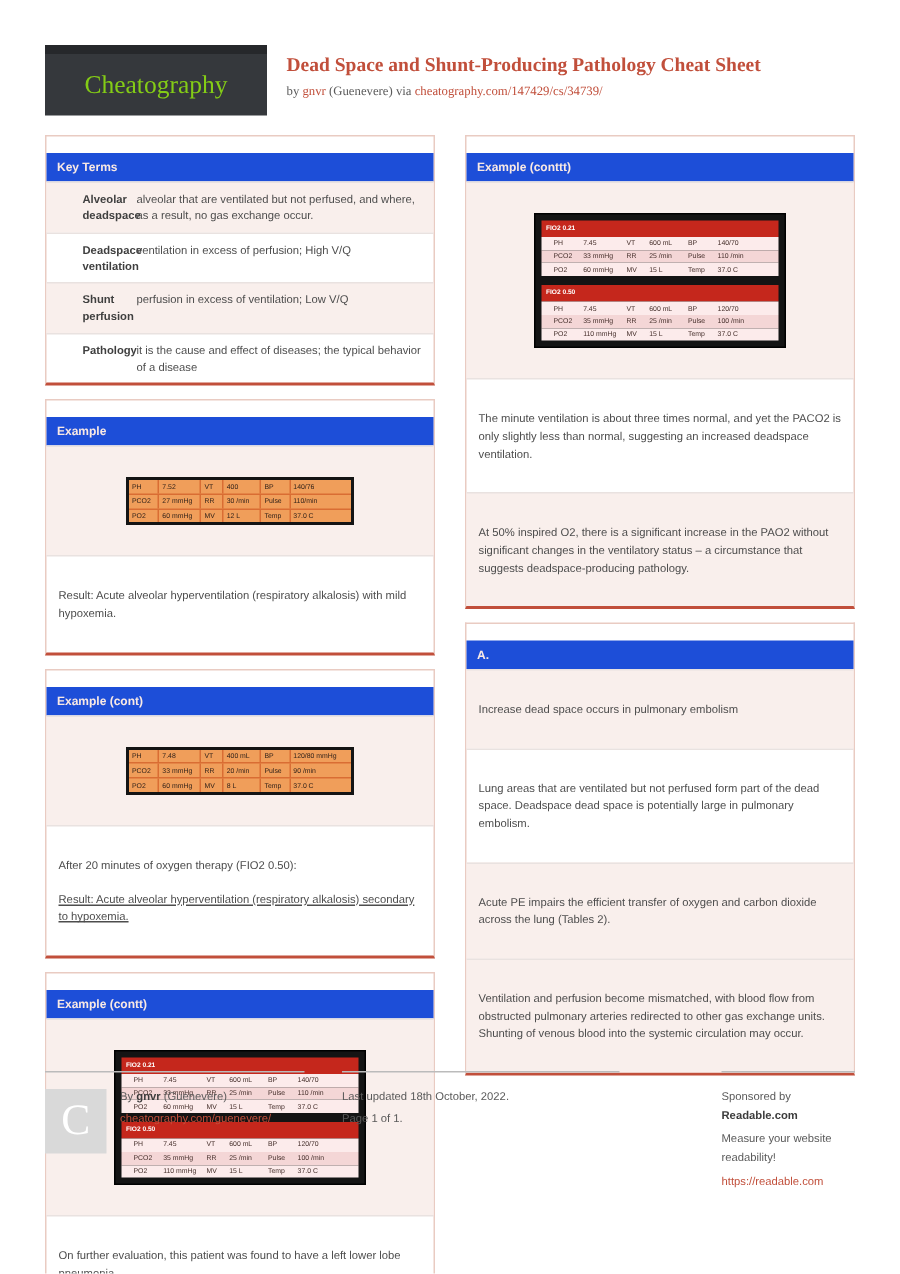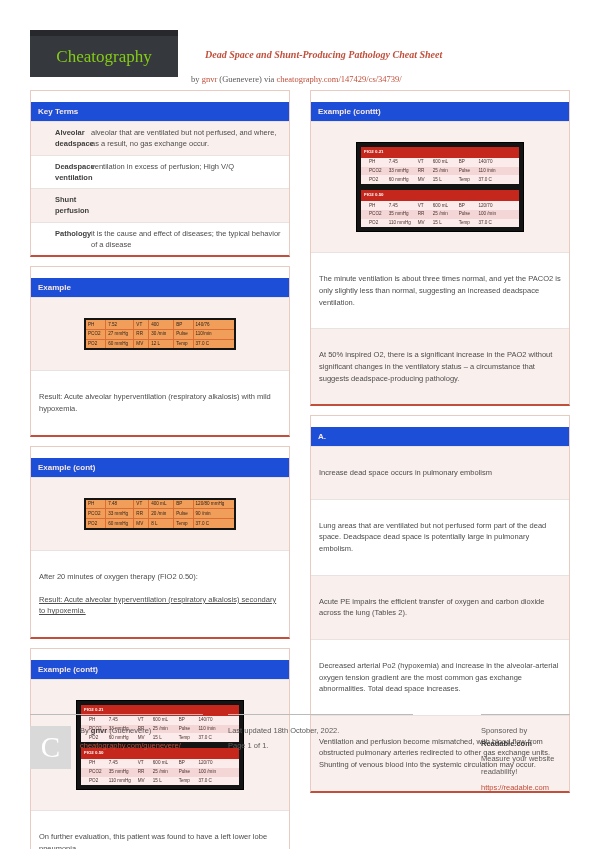--- a/index.html
+++ b/index.html
@@ -12,21 +12,21 @@
   .page { position:relative; width:600px; height:849px; }
 
   
   .hdr { position:absolute; top:30px; left:30px; right:30px; display:flex; gap:13px; }
   .logo-box {
     width:148px; height:47px; background:#35383c; border-top:6px solid #26282b;
     display:flex; align-items:center; justify-content:center; flex-shrink:0;
   }
   .logo-box span { color:#84cc16; font-family:"Liberation Serif", serif; font-size:17px; }
   .hdr-text { padding-top:5px; }
-  .hdr-title { margin:14px; font-family:"Liberation Serif", serif; font-weight:bold; font-size:10px; color:#c14f3b;font-style:italic; }
+  .hdr-title { margin:0; font-family:"Liberation Serif", serif; font-weight:bold; font-size:13px; color:#c14f3b; }
   .byline { margin:4px 0 0; font-family:"Liberation Serif", serif; font-size:8.5px; color:#5a5a5a; }
   .lnk { color:#c14f3b; text-decoration:none; cursor:pointer; }
 
   
   .cols { position:absolute; top:90px; left:30px; display:flex; gap:20px; }
   .col { width:260px; display:flex; flex-direction:column; gap:9px; }
 
   .card { border:1px solid #e9cbc2; border-bottom:2px solid #c14f3b; background:#fff; }
   .card-h { background:#1d4ed8; color:#f9e9e4; font-size:8px; font-weight:bold; padding:5px 7px;margin-top:11px; }
   .row { padding:20px 8px; font-size:7.5px; color:#4d4d4d; line-height:1.55; border-top:1px solid #e9e2e0; }
@@ -107,20 +107,21 @@
         <div class="kt-row alt">
           <div class="kt-term">Alveolar deadspace</div>
           <div class="kt-def">alveolar that are ventilated but not perfused, and where, as a result, no gas exchange occur.</div>
         </div>
         <div class="kt-row">
           <div class="kt-term">Deadspace ventilation</div>
           <div class="kt-def">ventilation in excess of perfusion; High V/Q</div>
         </div>
         <div class="kt-row alt">
           <div class="kt-term">Shunt perfusion</div>
+          <div class="kt-def">perfusion in excess of ventilation; Low V/Q</div>
         </div>
         <div class="kt-row">
           <div class="kt-term">Pathology</div>
           <div class="kt-def">it is the cause and effect of diseases; the typical behavior of a disease</div>
         </div>
       </section>
 
       <section class="card">
         <div class="card-h">Example</div>
         <div class="row alt tblwrap">
@@ -341,23 +342,20 @@
       <section class="card">
         <div class="card-h">A.</div>
         <div class="row alt">
           <p>Increase dead space occurs in pulmonary embolism</p>
         </div>
         <div class="row">
           <p>Lung areas that are ventilated but not perfused form part of the dead space. Deadspace dead space is potentially large in pulmonary embolism.</p>
         </div>
         <div class="row alt">
           <p>Acute PE impairs the efficient transfer of oxygen and carbon dioxide across the lung (Tables 2).</p>
-        </div>
-        <div class="row">
-          <p>Decreased arterial Po2 (hypoxemia) and increase in the alveolar-arterial oxygen tension gradient are the most common gas exchange abnormalities. Total dead space increases.</p>
         </div>
         <div class="row alt">
           <p>Ventilation and perfusion become mismatched, with blood flow from obstructed pulmonary arteries redirected to other gas exchange units. Shunting of venous blood into the systemic circulation may occur.</p>
         </div>
       </section>
 
     </div>
   </div>
 
   <div class="ftr">

